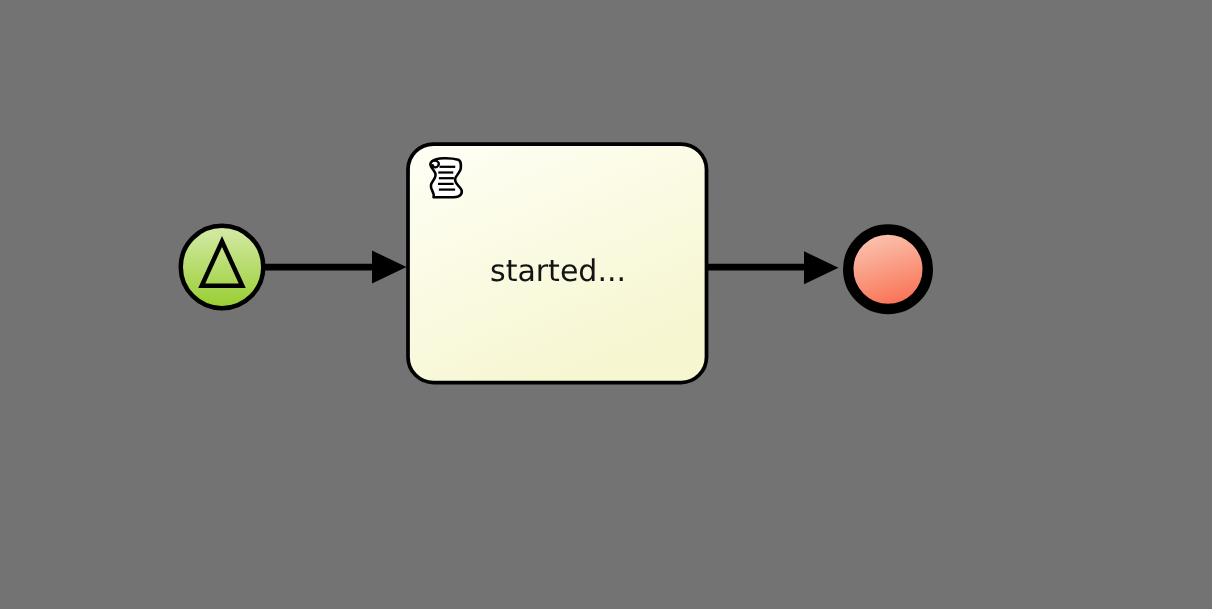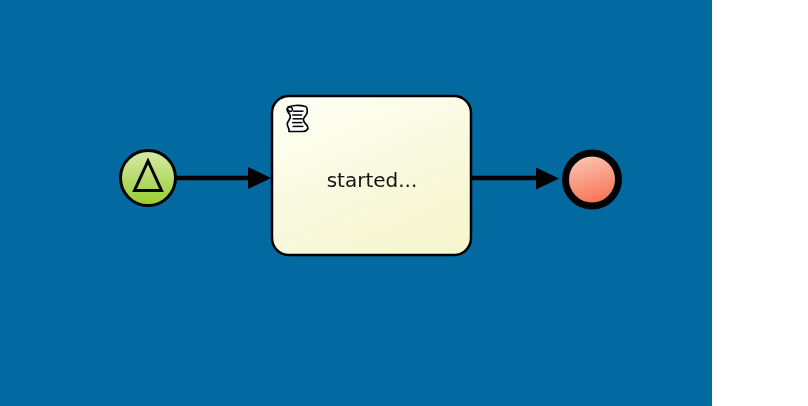--- a/index.html
+++ b/index.html
@@ -6,23 +6,23 @@
     margin: 0;
     padding: 0;
     background: #ffffff;
     width: 808px;
     height: 406px;
     overflow: hidden;
     font-family: "DejaVu Sans", "Liberation Sans", sans-serif;
   }
   .canvas {
     position: relative;
-    width: 712px;
+    width: 808px;
     height: 406px;
-    background: #0369a1;
+    background: #737373;
   }
   svg { display: block; }
   text.task-label {
     font-family: "DejaVu Sans", "Liberation Sans", sans-serif;
     font-size: 20px;
     fill: #141414;
   }
 </style>
 </head>
 <body>

